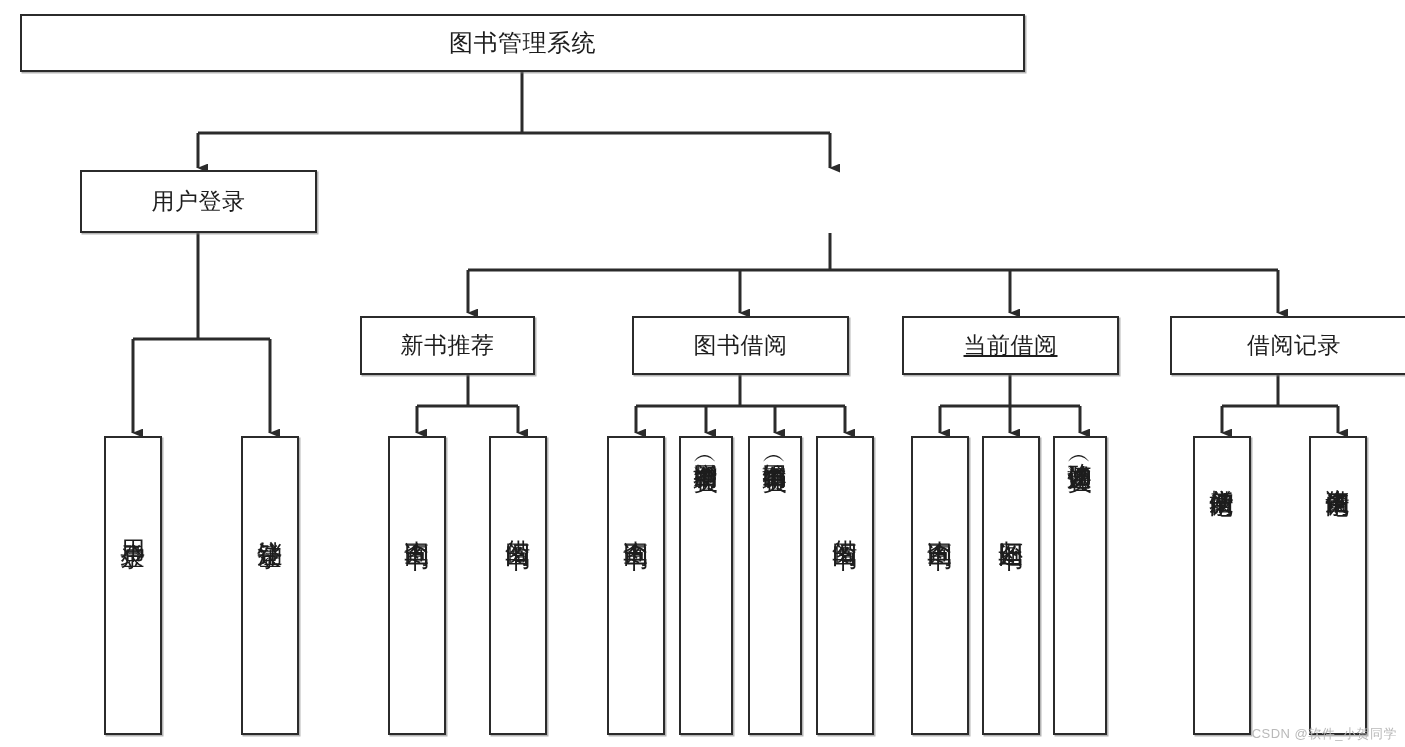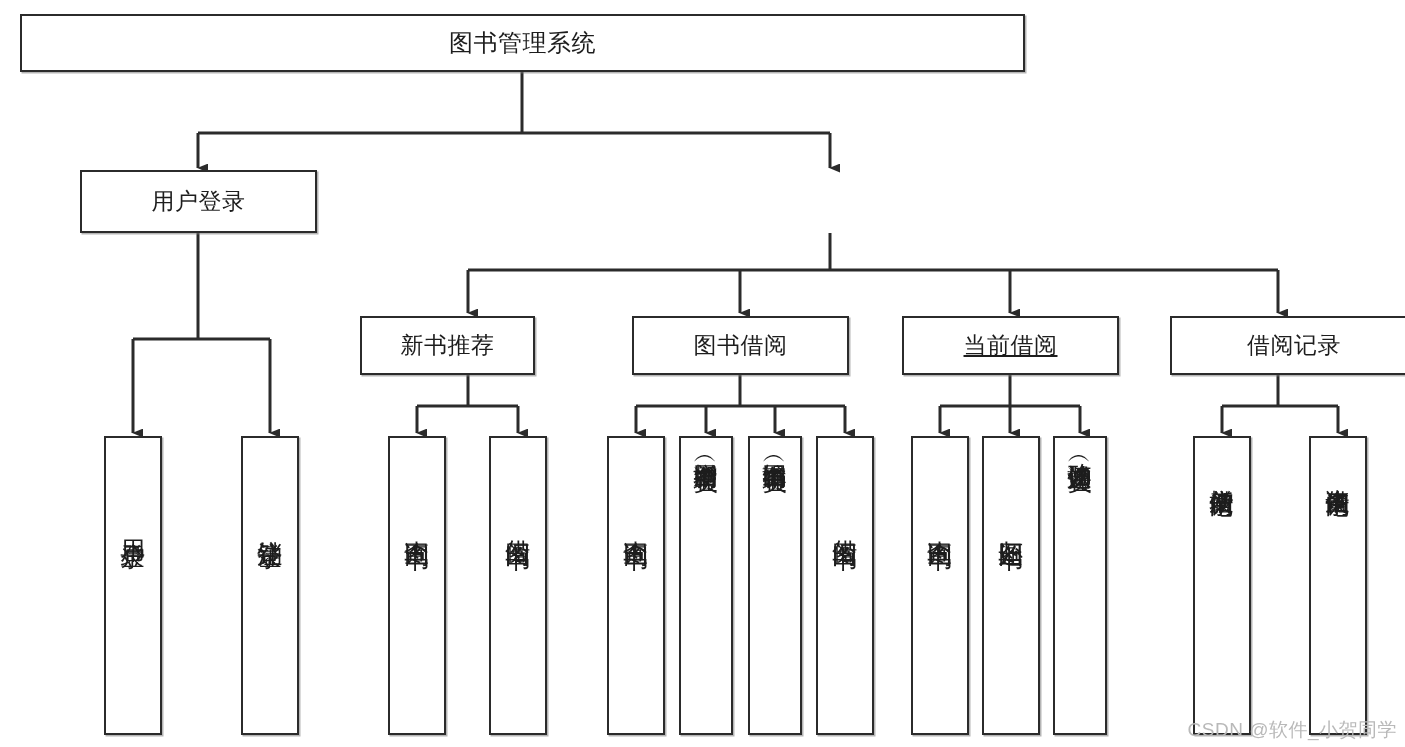--- a/index.html
+++ b/index.html
@@ -67,21 +67,21 @@
     margin: 0 auto;
   }
   .node.v.tall .node-label {
     font-size: 24px;
     letter-spacing: 1px;
   }
   .watermark {
     position: absolute;
     right: 8px;
     bottom: 4px;
-    font-size: 19px;
+    font-size: 13px;
     color: #b9b9b9;
     letter-spacing: 0.5px;
     white-space: nowrap;
     font-family: "Liberation Sans", "DejaVu Sans", sans-serif;
   }
 </style>
 </head>
 <body>
 
 <div id="diagram-root">

